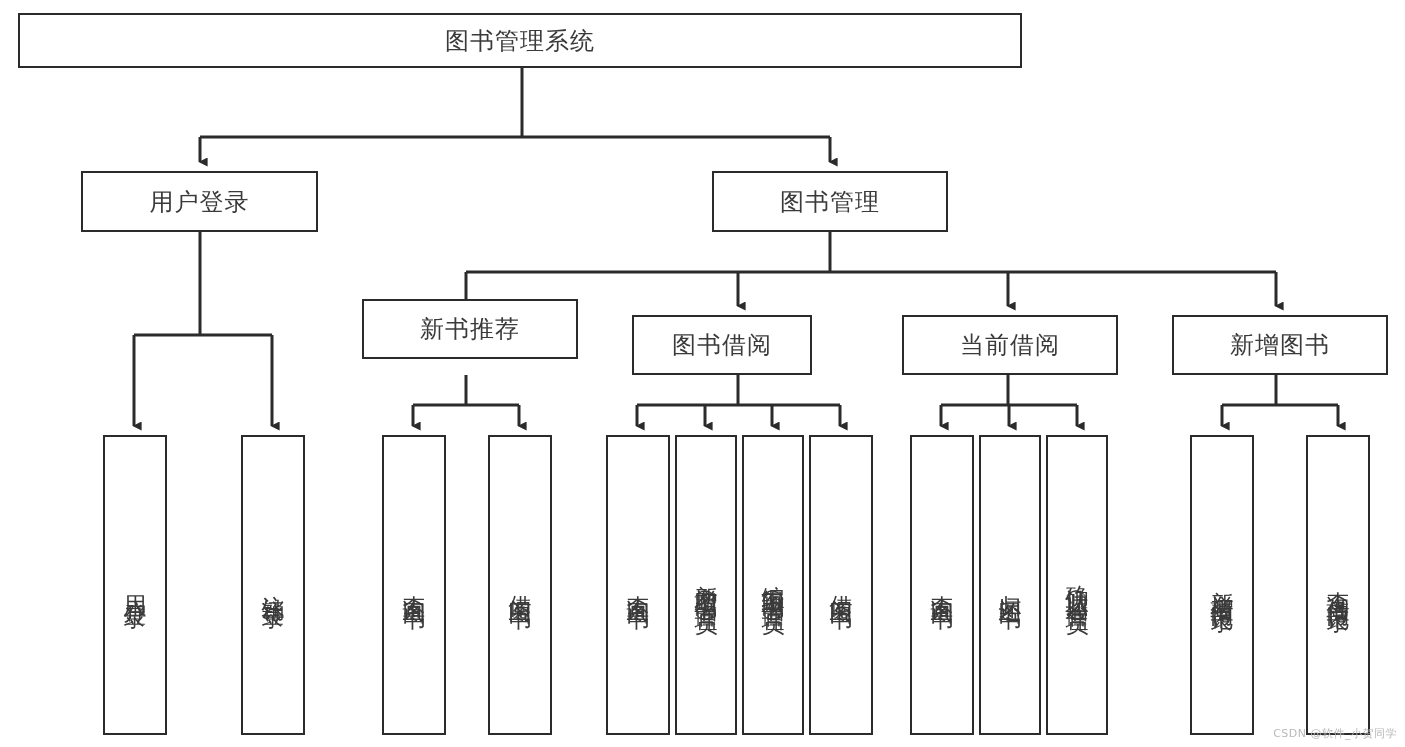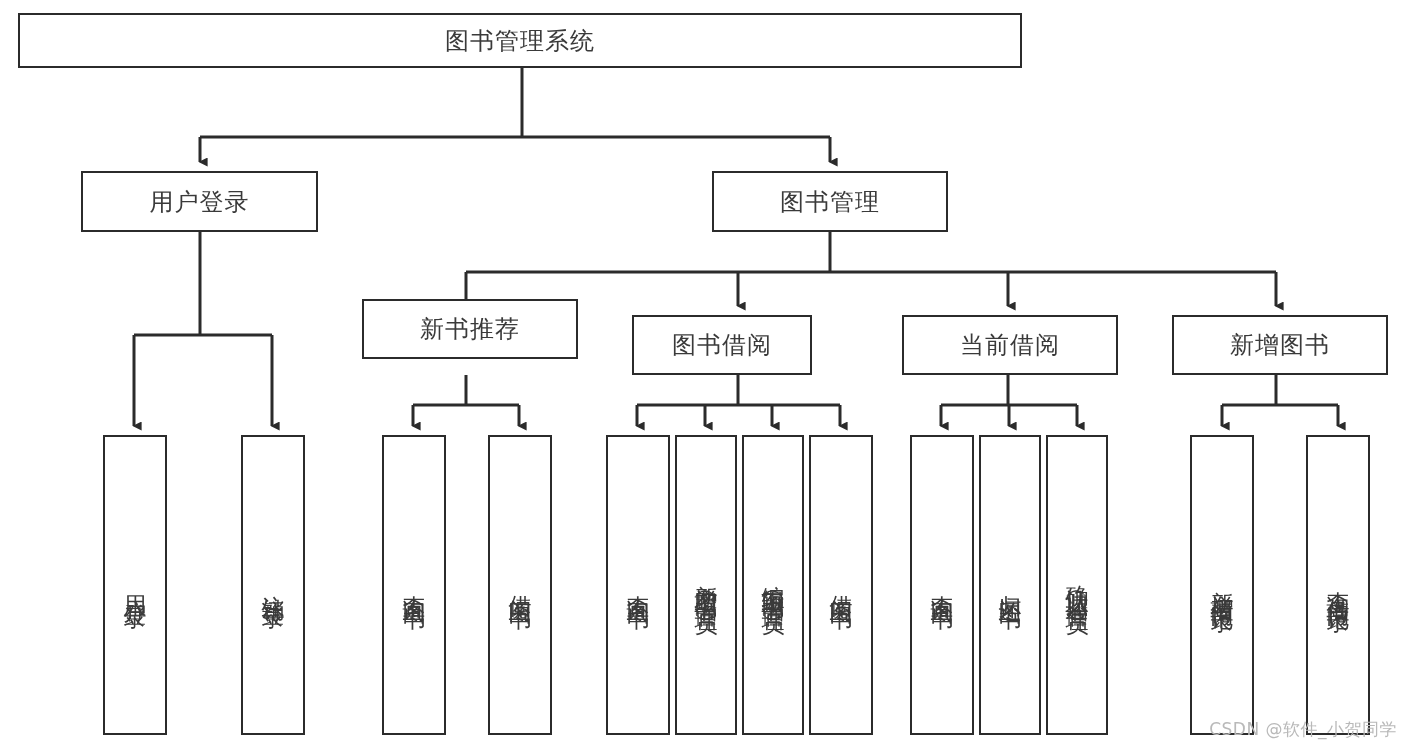--- a/index.html
+++ b/index.html
@@ -45,21 +45,21 @@
     padding: 6px 0;
   }
   .node-label {
     display: block;
     white-space: nowrap;
   }
   .watermark {
     position: absolute;
     right: 8px;
     bottom: 6px;
-    font-size: 17px;
+    font-size: 11px;
     color: #b9b9b9;
     letter-spacing: 0.5px;
     user-select: none;
     white-space: nowrap;
   }
 </style>
 </head>
 <body>
 
 <div id="diagram-root">

